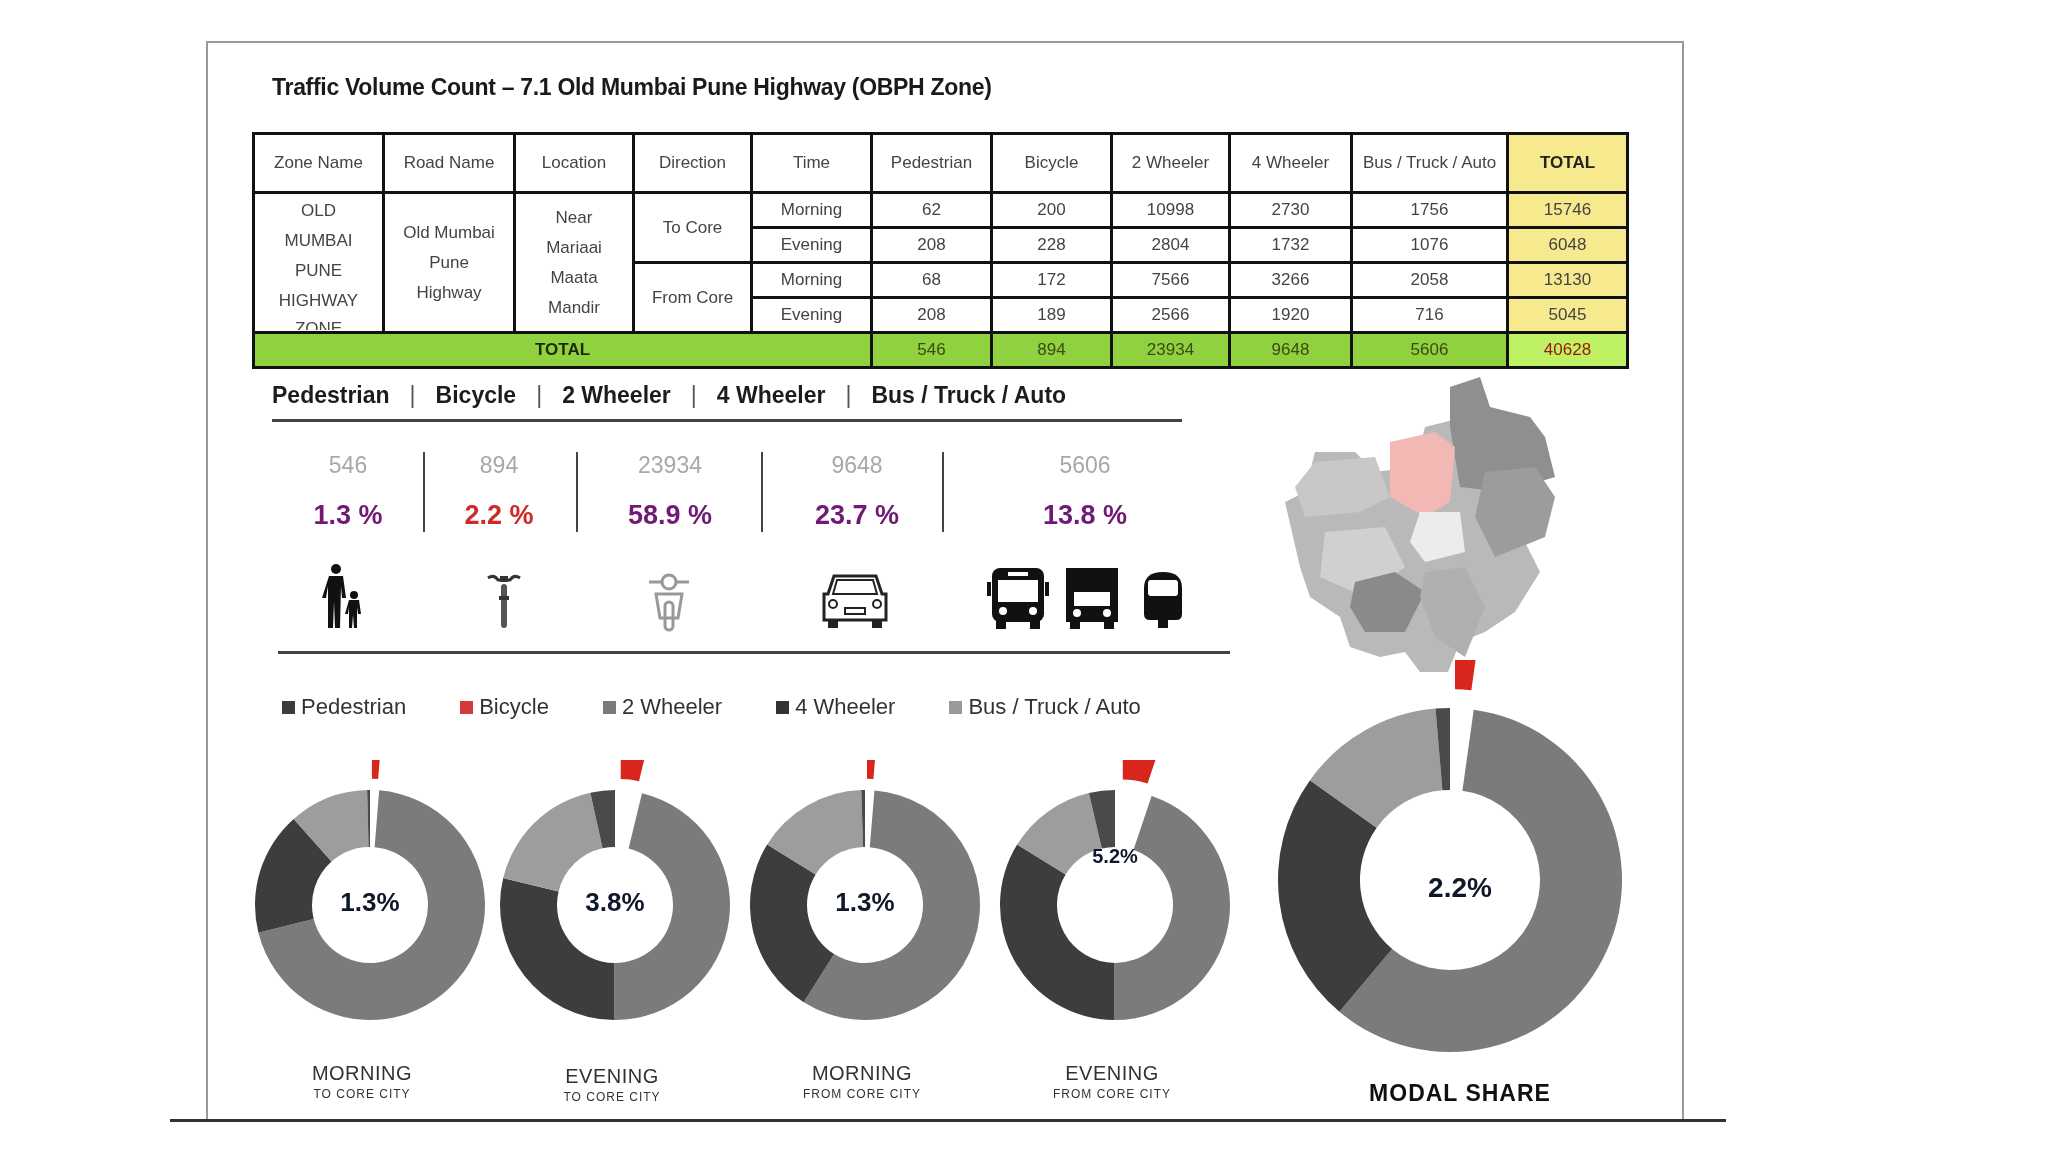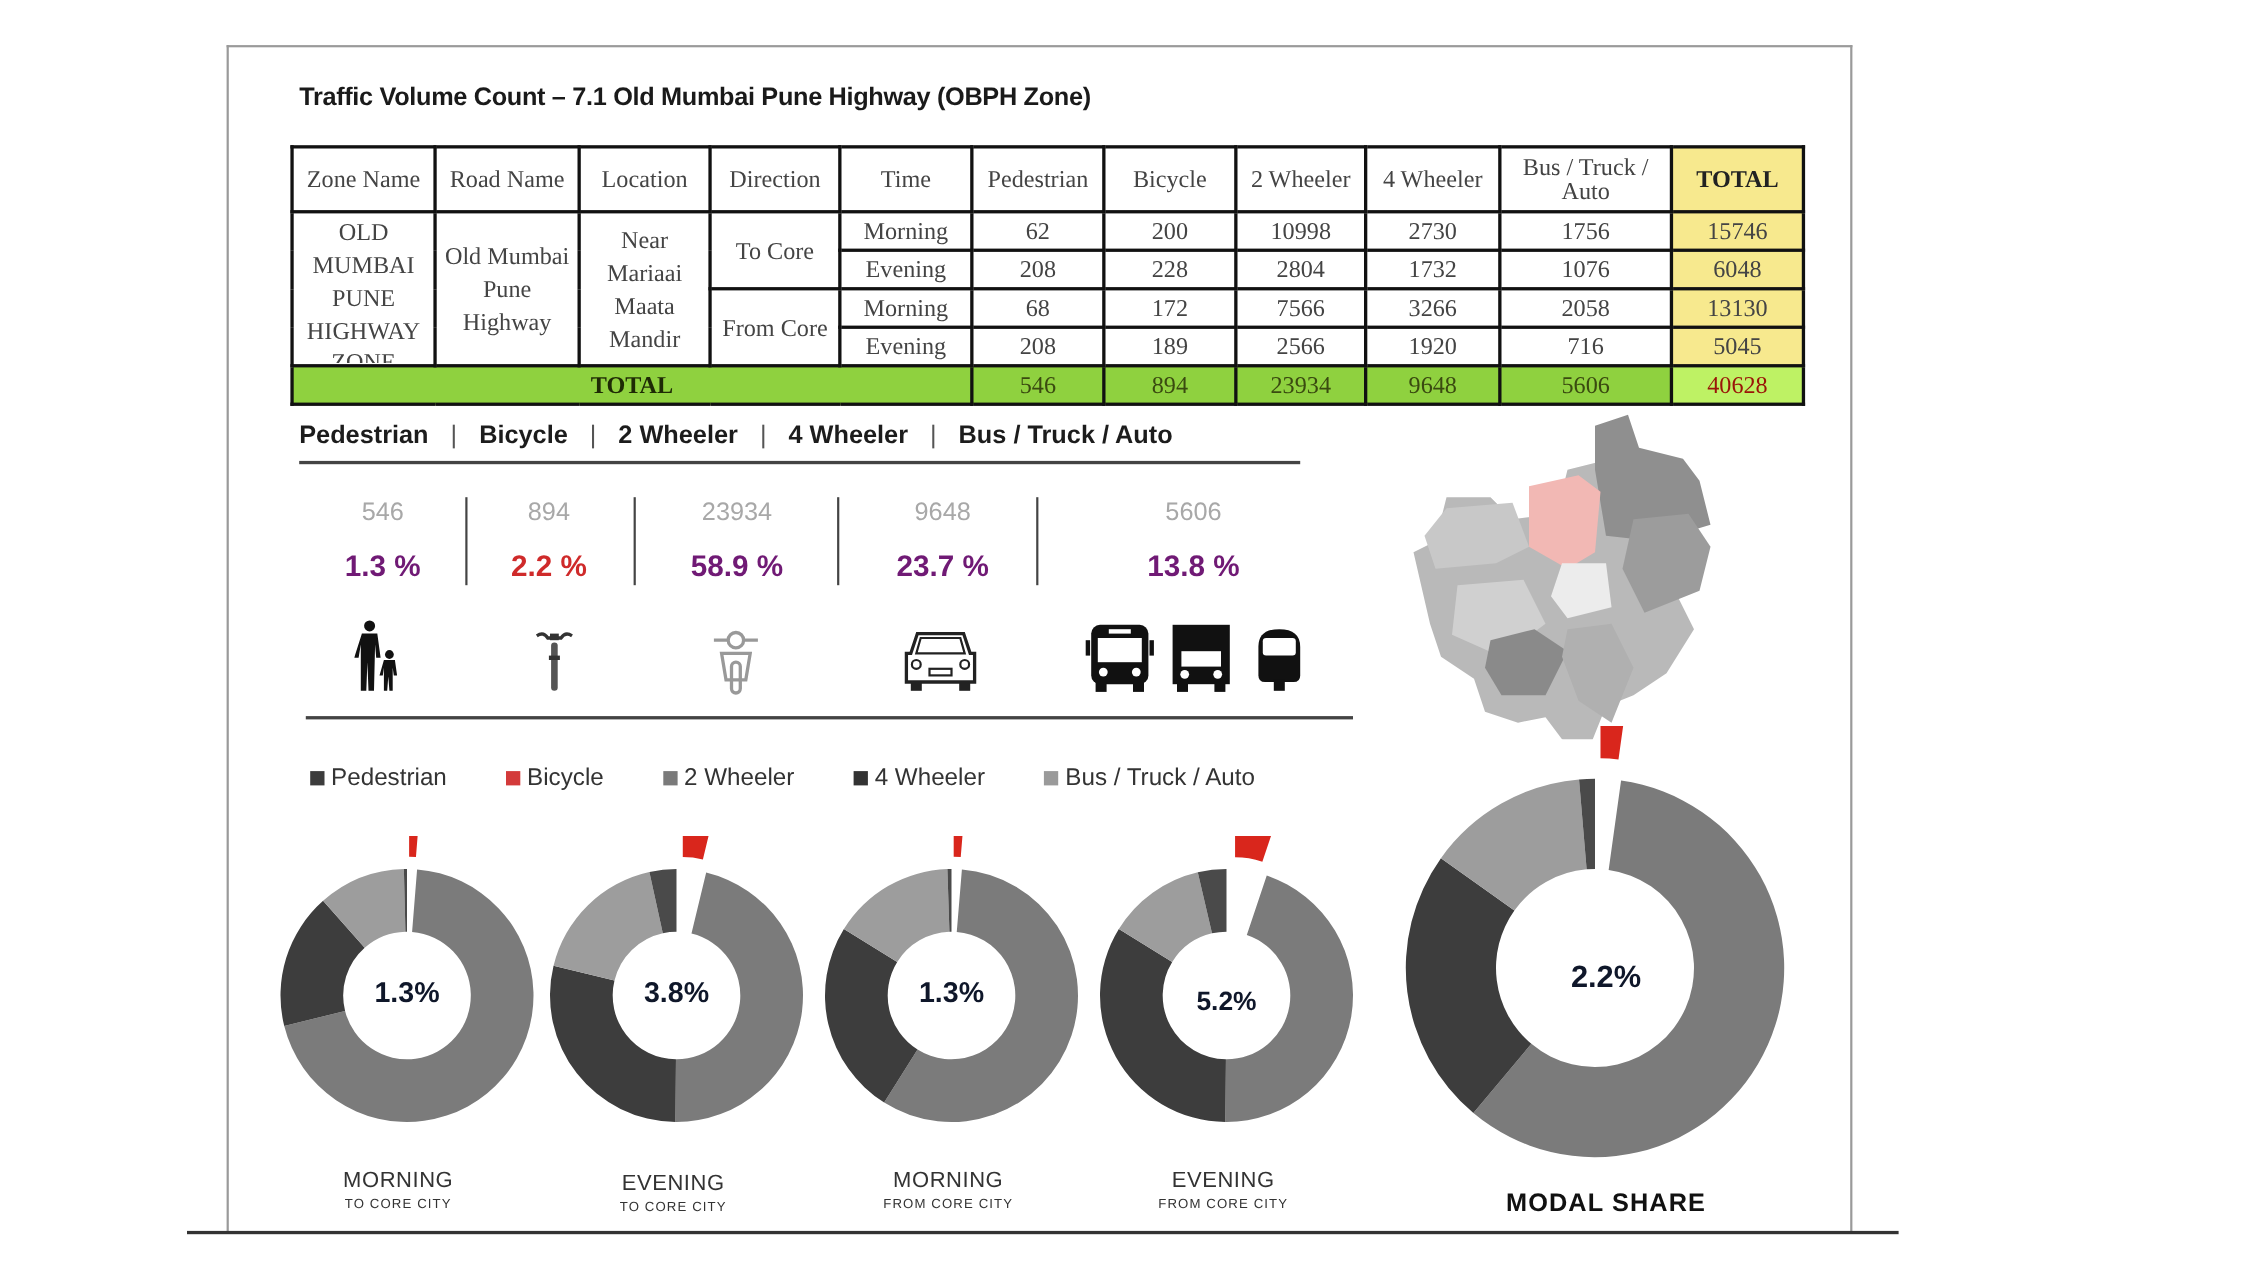--- a/index.html
+++ b/index.html
@@ -1,21 +1,21 @@
 <!DOCTYPE html>
 <html><head>
 <meta charset="utf-8">
 <style>
   html,body{margin:0;padding:0;background:#ffffff;}
   body{width:2048px;height:1152px;position:relative;overflow:hidden;font-family:"Liberation Sans","DejaVu Sans",sans-serif;color:#222;}
   #frame{position:absolute;left:206px;top:41px;width:1478px;height:1080px;border:2px solid #9a9a9a;border-bottom:none;box-sizing:border-box;background:#fff;}
   #bottom-rule{position:absolute;left:170px;top:1119px;width:1556px;height:3px;background:#333;}
   #title{position:absolute;left:272px;top:74px;font-size:23px;font-weight:bold;color:#1a1a1a;letter-spacing:-0.3px;}
   
-  #tbl{position:absolute;left:264px;top:132px;border-collapse:collapse;font-family:Liberation Serif, serif;font-size:22px;color:#444;}
+  #tbl{position:absolute;left:252px;top:132px;border-collapse:collapse;font-family:Liberation Sans, sans-serif;font-size:17px;color:#444;}
   #tbl td,#tbl th{border:3px solid #111;text-align:center;padding:0;font-weight:normal;}
   #tbl th{height:56px;line-height:22px;}
   #tbl td{height:32px;}
   #tbl .yellow{background:#f7e98e;}
   #tbl th.yellow{font-weight:bold;color:#222;}
   #tbl .green{background:#8fd13f;color:#3a4a10;}
   #tbl .green-label{font-weight:bold;color:#1e2a05;}
   #tbl .red{background:#bef264;color:#9a1408;}
   .stackcell{line-height:30px;}
   
@@ -311,21 +311,21 @@
   <div class="l2">FROM CORE CITY</div>
 </div>
 
 <svg class="donut-wrap" id="donut-3" style="left:995px;top:760px;" width="250" height="270">
     <path d="M127.78691218135927 -17.668165463753667 A115 115 0 0 1 164.38237883942423 -11.69005234927063 L152.59227414654333 23.43395555601984 A77.95 77.95 0 0 0 127.78691218135927 19.38183453624633 Z" fill="#d9261c"></path>
     <path d="M156.595466658065 35.97811311448304 A115 115 0 0 1 118.98659613140929 259.9955347506986 L119.48889196192816 202.99774796122188 A58 58 0 0 0 138.45684405363278 90.01504835339145 Z" fill="#7b7b7b"></path>
     <path d="M118.98659613140929 259.9955347506986 A115 115 0 0 1 22.138828055746956 84.59974316530318 L70.64393067159412 114.53726177032682 A58 58 0 0 0 119.48889196192816 202.99774796122188 Z" fill="#3d3d3d"></path>
     <path d="M22.138828055746956 84.59974316530318 A115 115 0 0 1 93.88108944797023 33.00534605805923 L106.82698424332412 88.51573975102119 A58 58 0 0 0 70.64393067159412 114.53726177032682 Z" fill="#9d9d9d"></path>
     <path d="M93.88108944797023 33.00534605805923 A115 115 0 0 1 119.99999999999997 30 L119.99999999999999 87 A58 58 0 0 0 106.82698424332412 88.51573975102119 Z" fill="#4a4a4a"></path>
   </svg>
-<div class="donut-center" style="left:1065px;top:897px;width:100px;font-size:24px;">5.2%</div>
+<div class="donut-center" style="left:1065px;top:845px;width:100px;font-size:20px;">5.2%</div>
 <div class="donut-cap" style="left:1012px;top:1062px;">
   <div class="l1">EVENING</div>
   <div class="l2">FROM CORE CITY</div>
 </div>
 
 <svg class="donut-wrap" id="donut-4" style="left:1270px;top:660px;" width="380" height="410">
     <path d="M184.98992163009592 -24.067456470486718 A172 172 0 0 1 208.69469934644337 -22.42614721862131 L201.34897462387758 30.36523776321343 A118.7 118.7 0 0 0 184.98992163009592 29.23254352951328 Z" fill="#d9261c"></path>
     <path d="M203.70477771634745 49.64130925186541 A172 172 0 1 1 69.44505938589938 351.76344373843864 L122.15148456238921 288.94598800267136 A90 90 0 1 0 192.4036627585539 130.85882460853423 Z" fill="#7b7b7b"></path>
     <path d="M69.44505938589938 351.76344373843864 A172 172 0 0 1 39.950937632627046 120.14881007208938 L106.7185138775374 167.75228434004677 A90 90 0 0 0 122.15148456238921 288.94598800267136 Z" fill="#3d3d3d"></path>
     <path d="M39.950937632627046 120.14881007208938 A172 172 0 0 1 165.49361166232134 48.612822249164566 L172.40944796284256 130.3206628047954 A90 90 0 0 0 106.7185138775374 167.75228434004677 Z" fill="#9d9d9d"></path>

